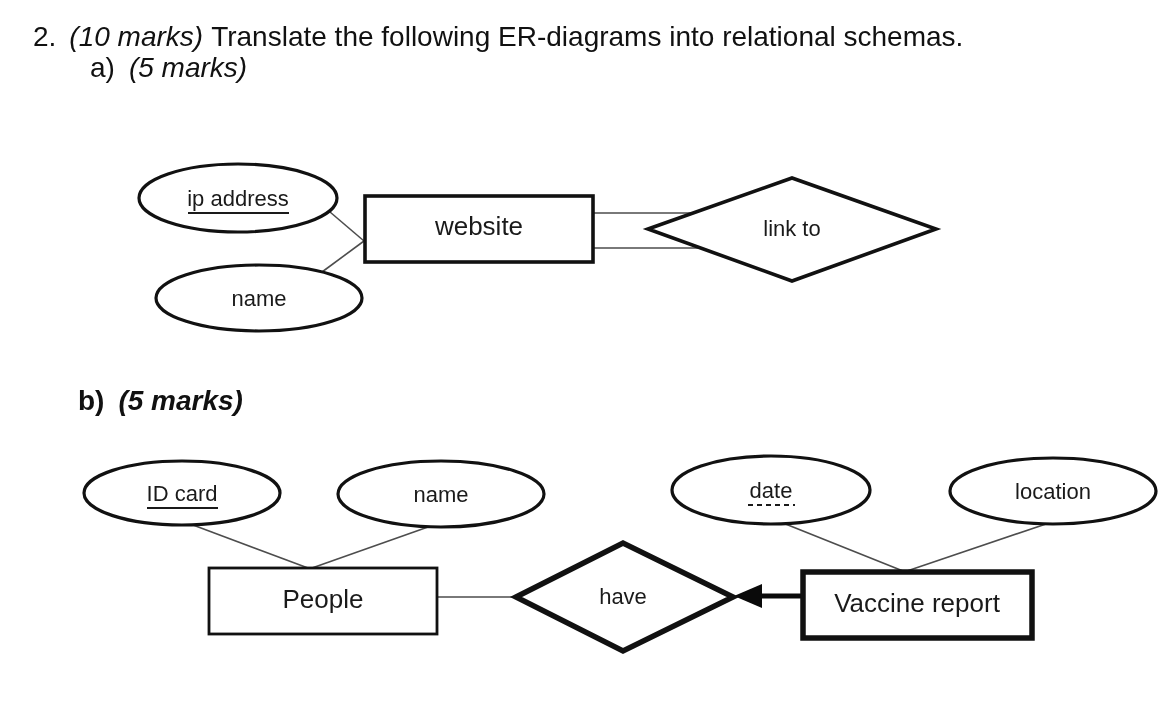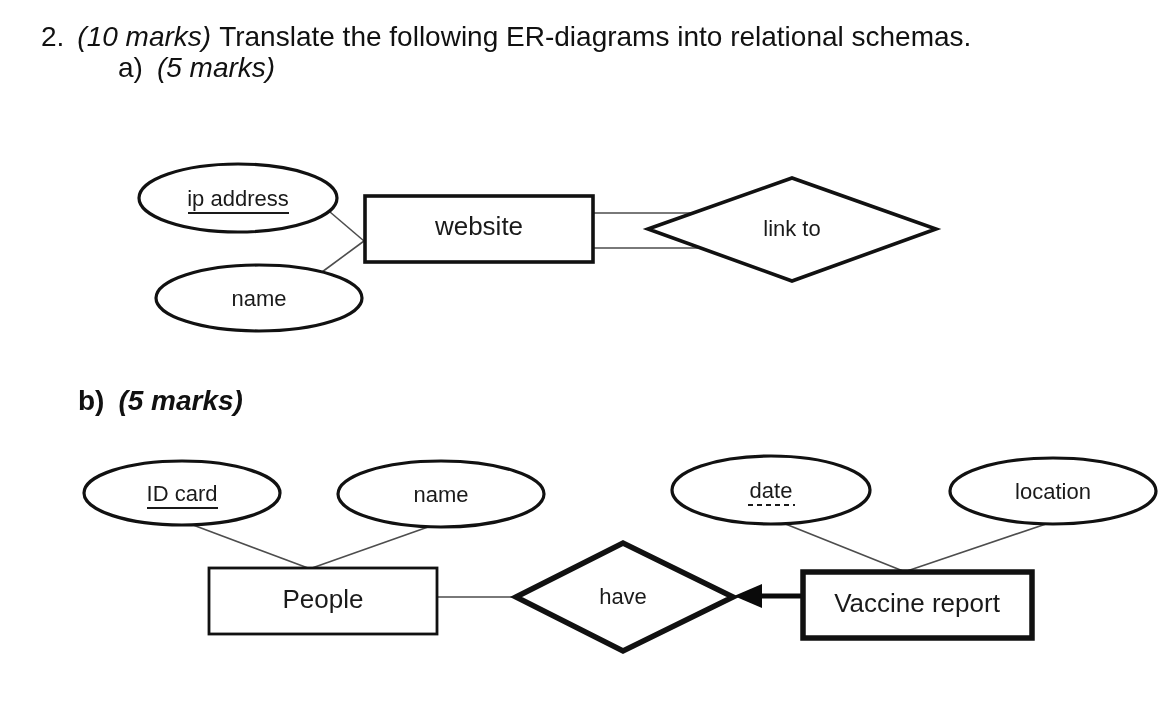--- a/index.html
+++ b/index.html
@@ -35,25 +35,25 @@
   .conn   { stroke: #4d4d4d; stroke-width: 1.6; fill: none; }
   .bold-stroke { stroke: #0a0a0a; }
   .u      { stroke: #1a1a1a; stroke-width: 1.8; }
   .u-dash { stroke: #1a1a1a; stroke-width: 1.8; stroke-dasharray: 5 4; }
 </style>
 </head>
 <body>
 
 <div class="page">
 
-  <div class="hline" style="left:33px; top:21px;margin-left:8px;">
+  <div class="hline" style="left:33px; top:21px;">
     <span class="num">2.</span><span class="marks">(10 marks)</span><span class="after-marks">Translate the following ER-diagrams into relational schemas.</span>
   </div>
 
-  <div class="hline" style="left:90px; top:52px;margin-left:28px;">
+  <div class="hline" style="left:90px; top:52px;">
     <span class="part">a)</span><span class="marks">(5 marks)</span>
   </div>
 
   <div class="hline" style="left:78px; top:385px;font-weight:bold;">
     <span class="part">b)</span><span class="marks">(5 marks)</span>
   </div>
 
   <svg class="canvas" width="1162" height="708" viewBox="0 0 1162 708">
 
     <g>

